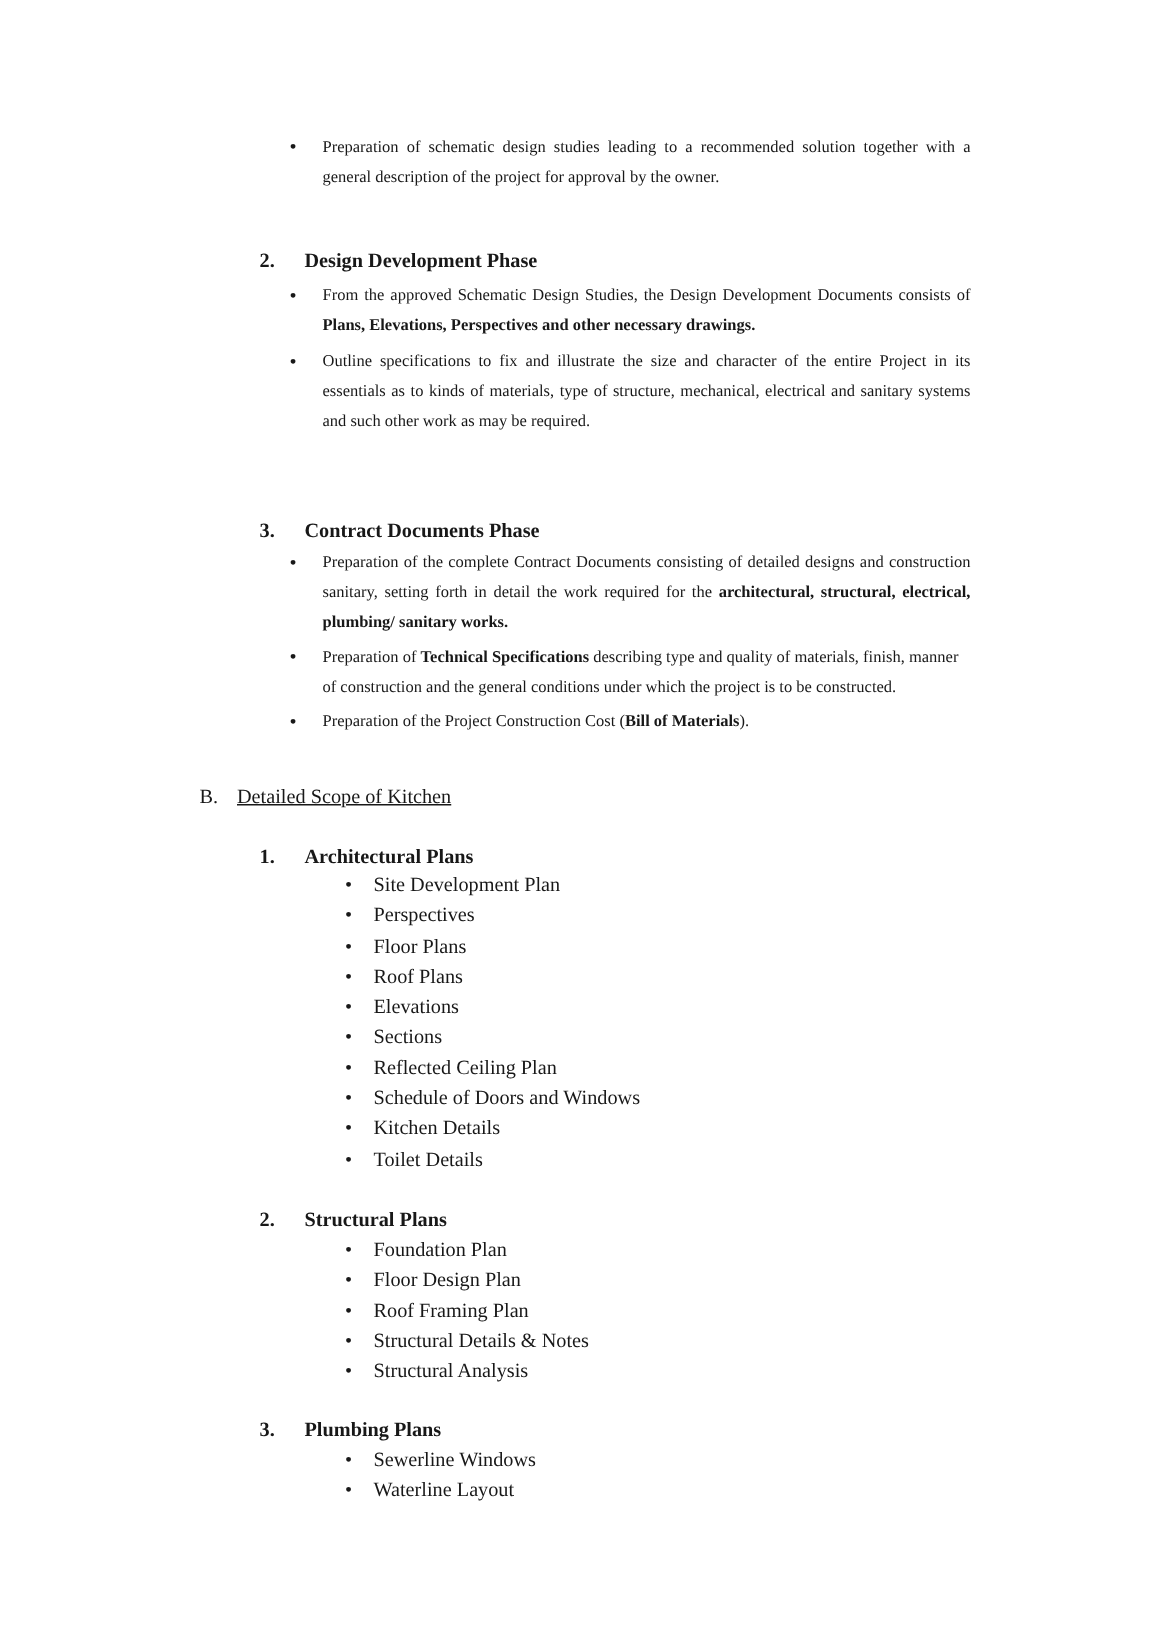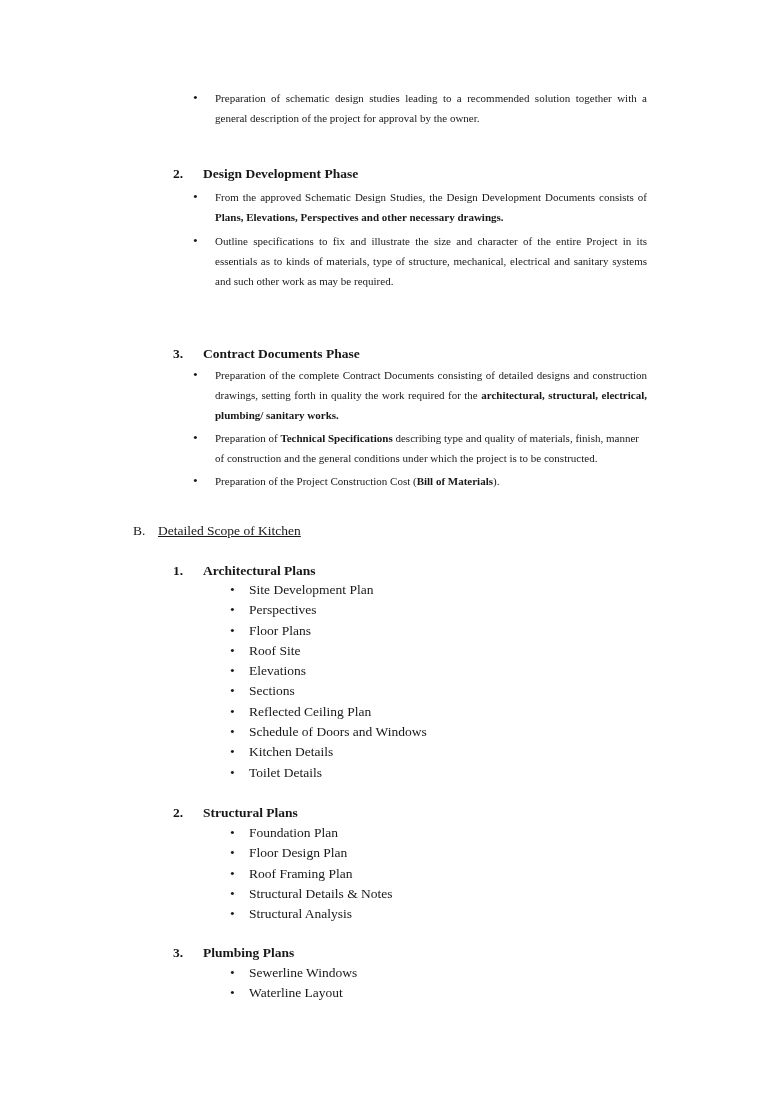--- a/index.html
+++ b/index.html
@@ -112,21 +112,21 @@
   <div class="block" style="left:173px; top:344px; width:474px;">
     <div class="numhead">
       <span class="num">3.</span>
       <span class="lbl">Contract Documents Phase</span>
     </div>
   </div>
 
   <div class="block" style="left:190px; top:365px; width:457px;">
     <div class="bul1">
       <span class="mark">•</span>
-      <span class="txt"><span>Preparation of the complete Contract Documents consisting of detailed designs and construction drawings, setting forth in quality the work required for the </span><b>architectural, structural, electrical, plumbing/ sanitary works.</b></span>
+      <span class="txt"><span>Preparation of the complete Contract Documents consisting of detailed designs and construction sanitary, setting forth in detail the work required for the </span><b>architectural, structural, electrical, plumbing/ sanitary works.</b></span>
     </div>
     <div class="bul1" style="margin-top:3px;">
       <span class="mark">•</span>
       <span class="txt nojust"><span>Preparation of </span><b>Technical Specifications</b><span> describing type and quality of materials, finish, manner of construction and the general conditions under which the project is to be constructed.</span></span>
     </div>
     <div class="bul1" style="margin-top:3px;">
       <span class="mark">•</span>
       <span class="txt nojust"><span>Preparation of the Project Construction Cost (</span><b>Bill of Materials</b><span>).</span></span>
     </div>
   </div>
@@ -153,21 +153,21 @@
     <div class="bul2">
       <span class="mark">•</span>
       <span class="txt">Perspectives</span>
     </div>
     <div class="bul2">
       <span class="mark">•</span>
       <span class="txt">Floor Plans</span>
     </div>
     <div class="bul2">
       <span class="mark">•</span>
-      <span class="txt">Roof Site</span>
+      <span class="txt">Roof Plans</span>
     </div>
     <div class="bul2">
       <span class="mark">•</span>
       <span class="txt">Elevations</span>
     </div>
     <div class="bul2">
       <span class="mark">•</span>
       <span class="txt">Sections</span>
     </div>
     <div class="bul2">

